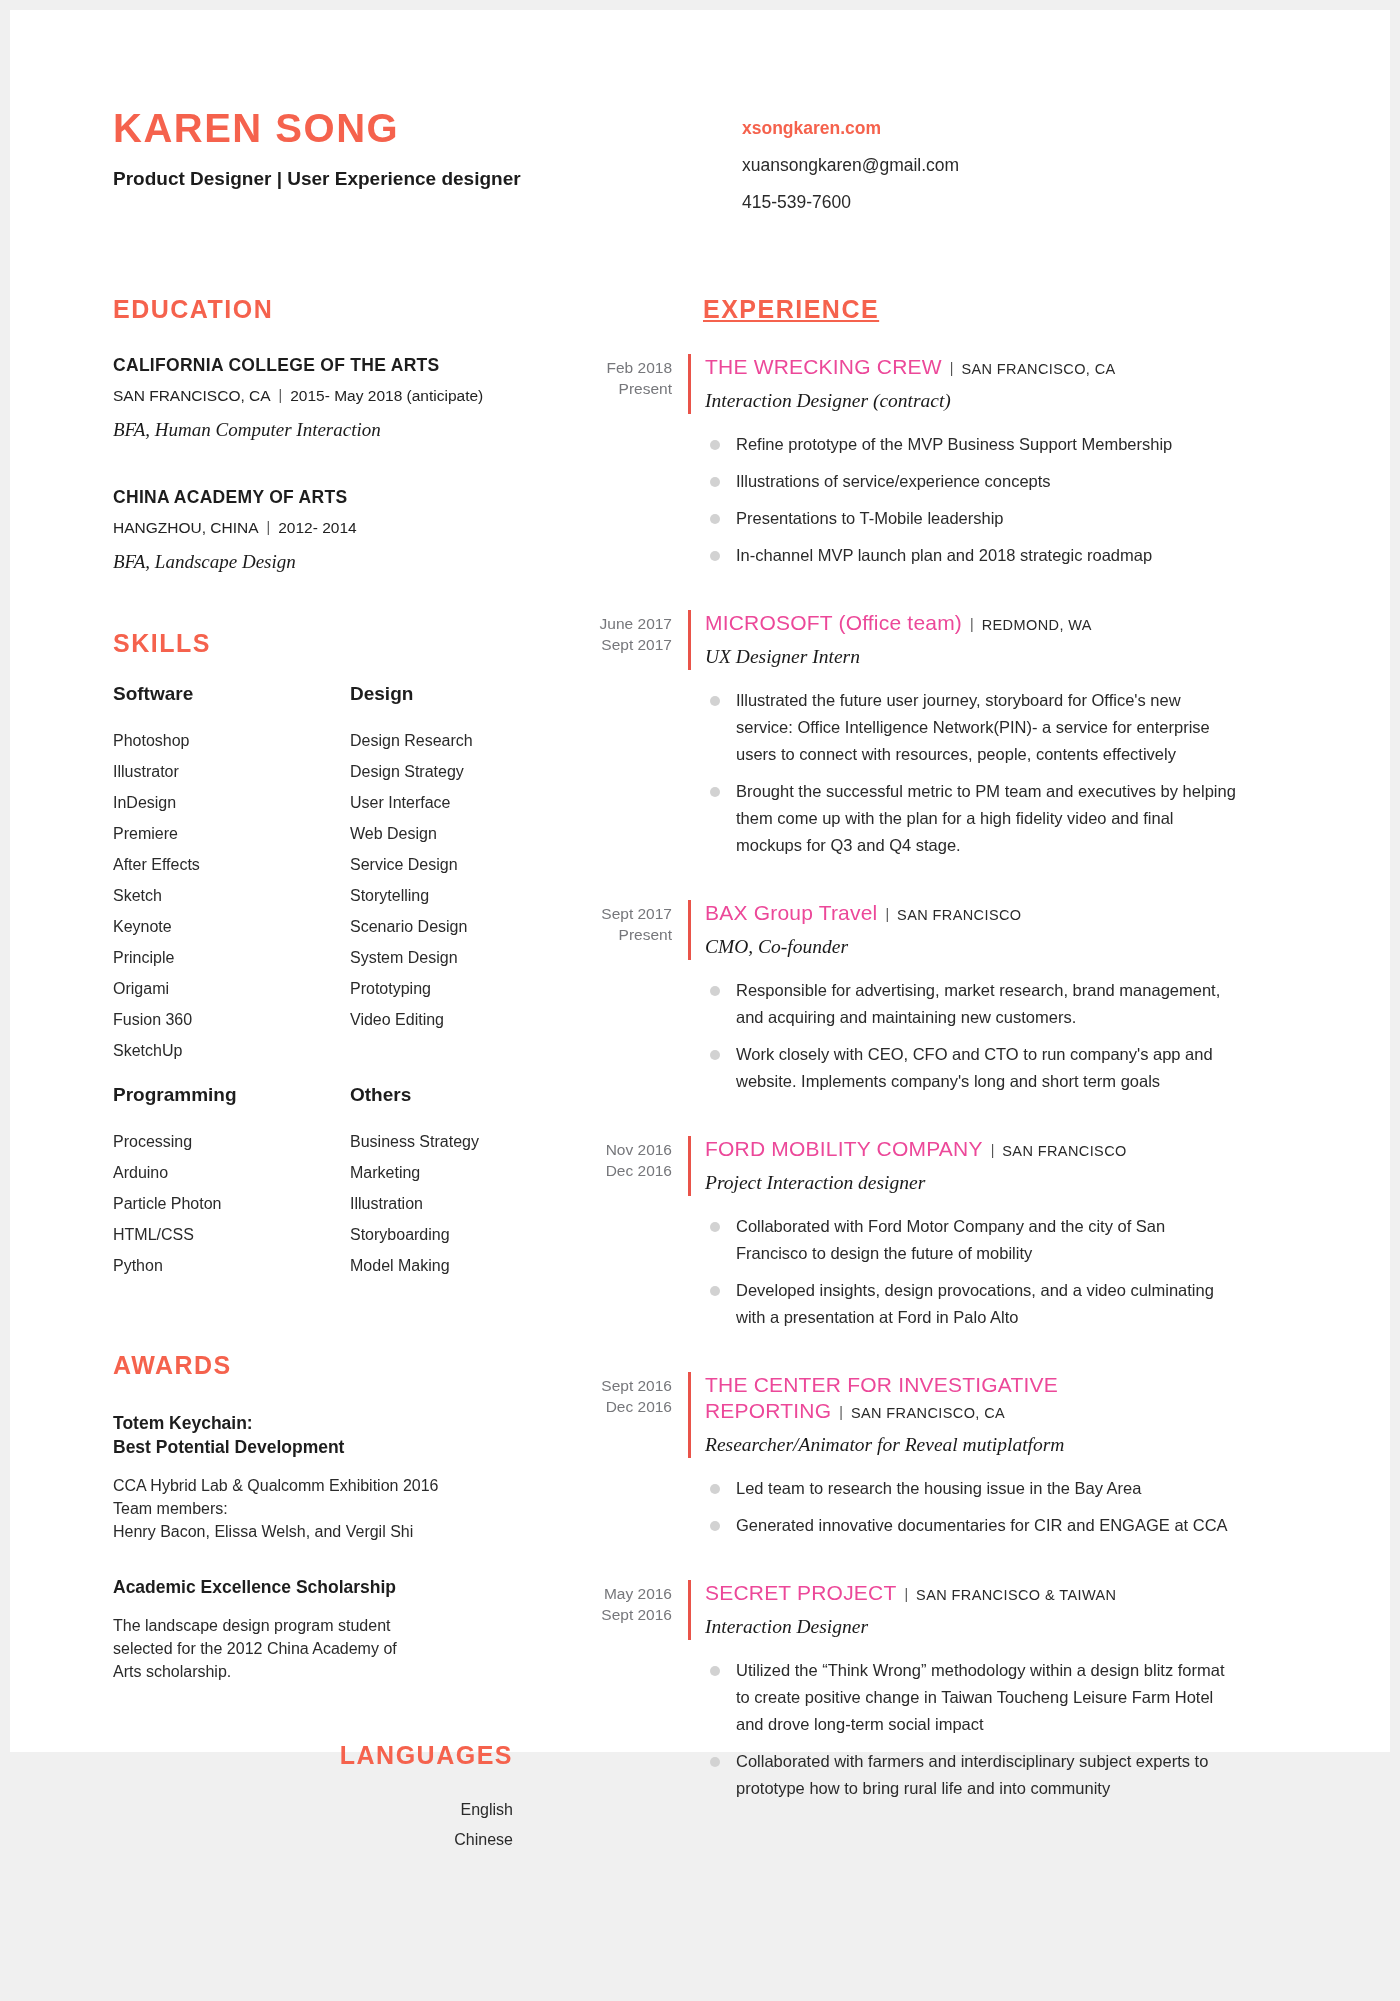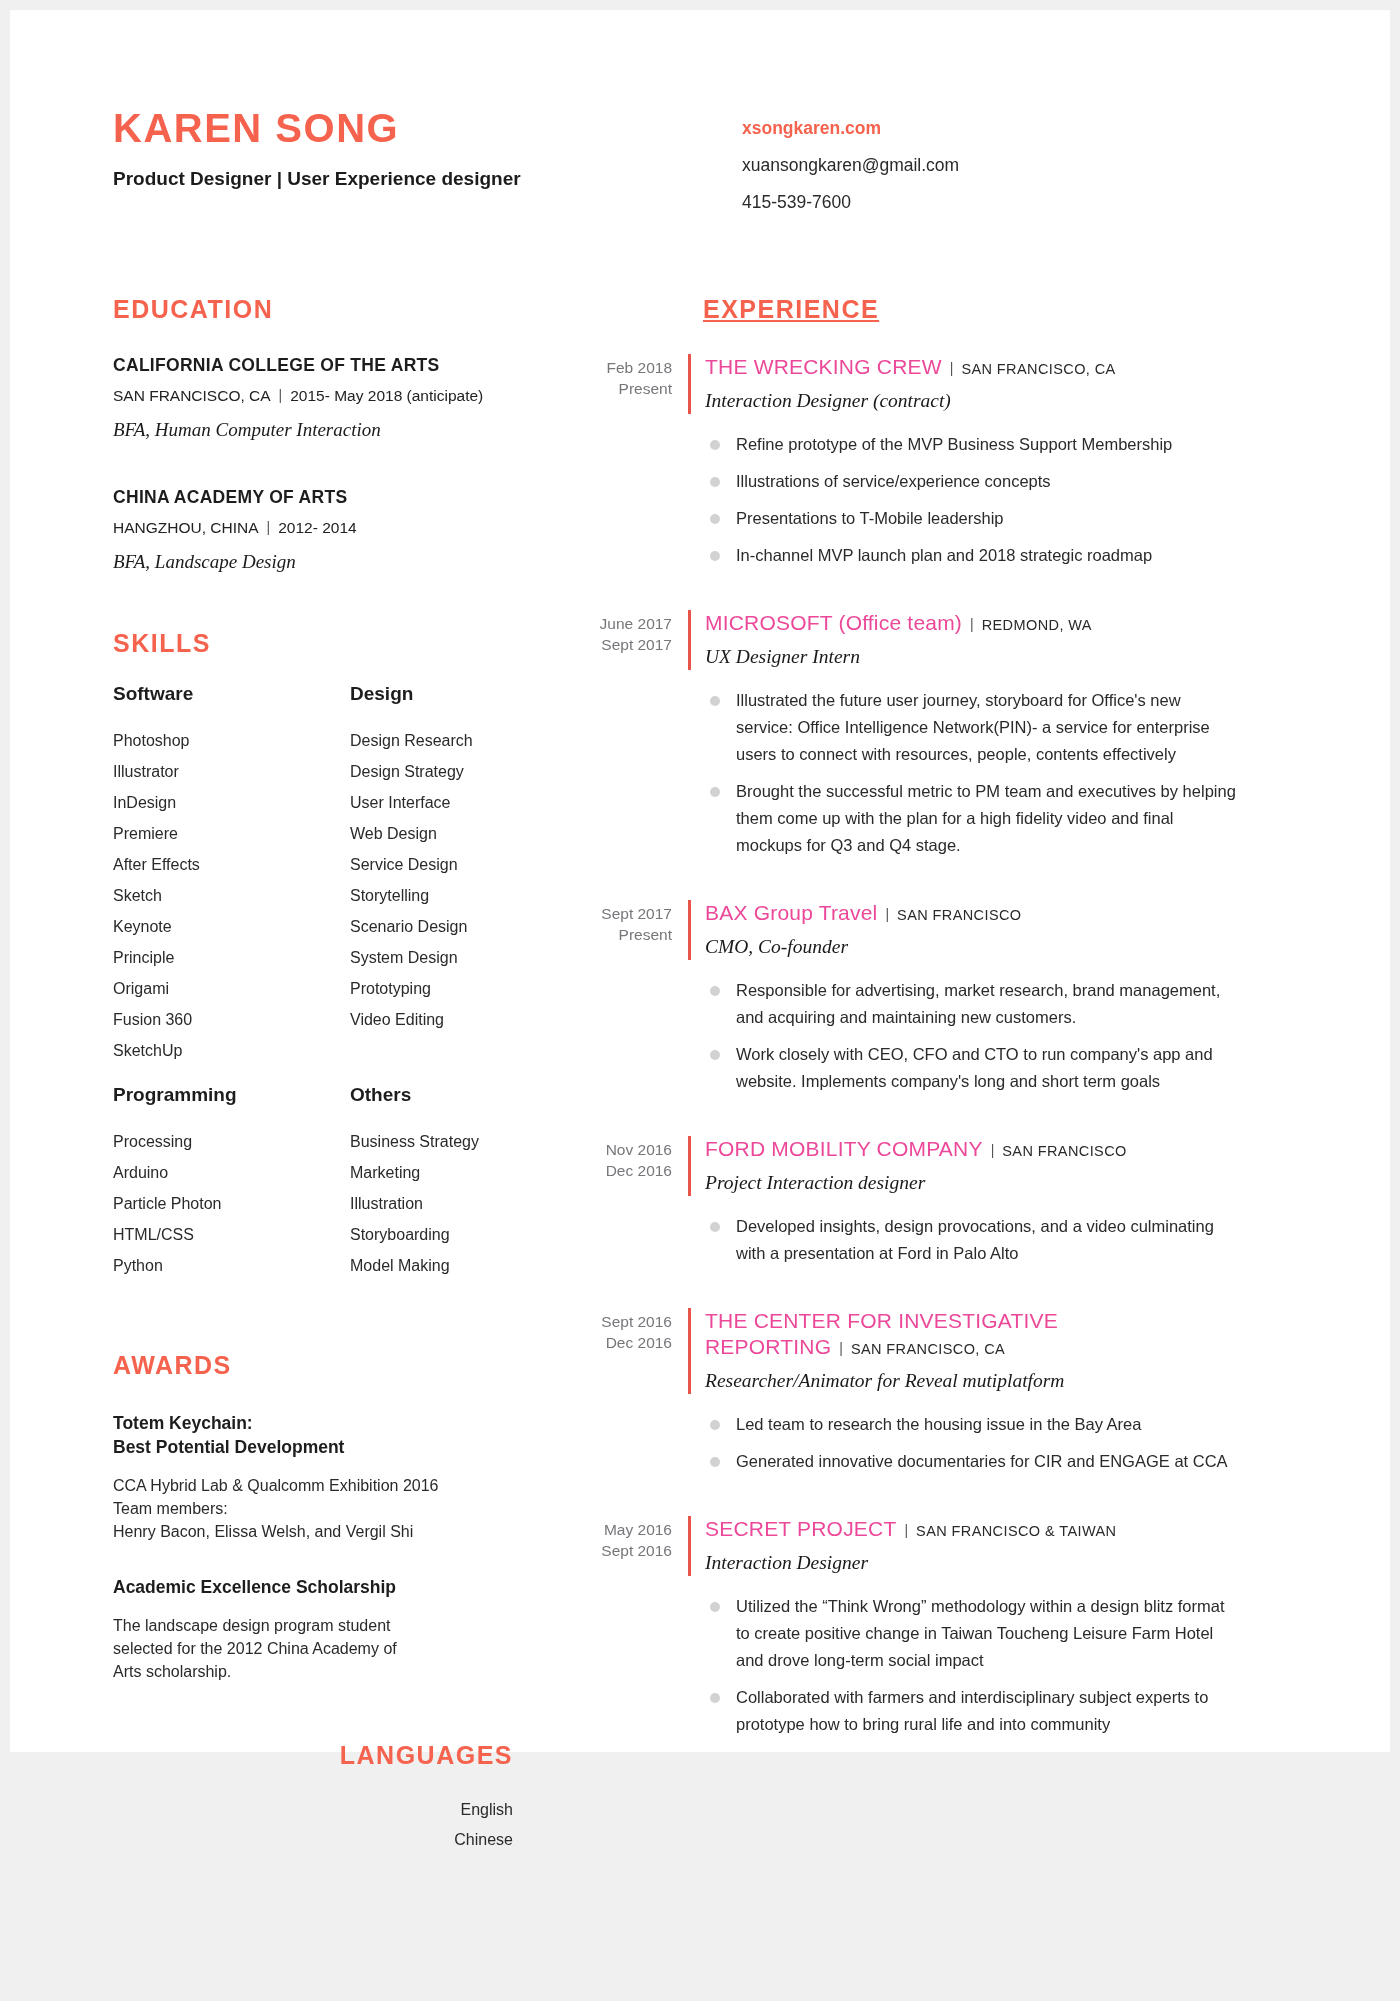--- a/index.html
+++ b/index.html
@@ -282,20 +282,21 @@
         <div>Dec 2016</div>
       </div>
       <div class="job-body">
         <div class="job-head">
           <div class="job-title-line">
             <span class="company">FORD MOBILITY COMPANY</span><span class="sep">|</span><span class="location">SAN FRANCISCO</span>
           </div>
           <div class="role">Project Interaction designer</div>
         </div>
         <ul class="bullets">
+          <li>Collaborated with Ford Motor Company and the city of San Francisco to design the future of mobility</li>
           <li>Developed insights, design provocations, and a video culminating with a presentation at Ford in Palo Alto</li>
         </ul>
       </div>
     </div>
 
     <div class="job">
       <div class="job-dates">
         <div>Sept 2016</div>
         <div>Dec 2016</div>
       </div>

